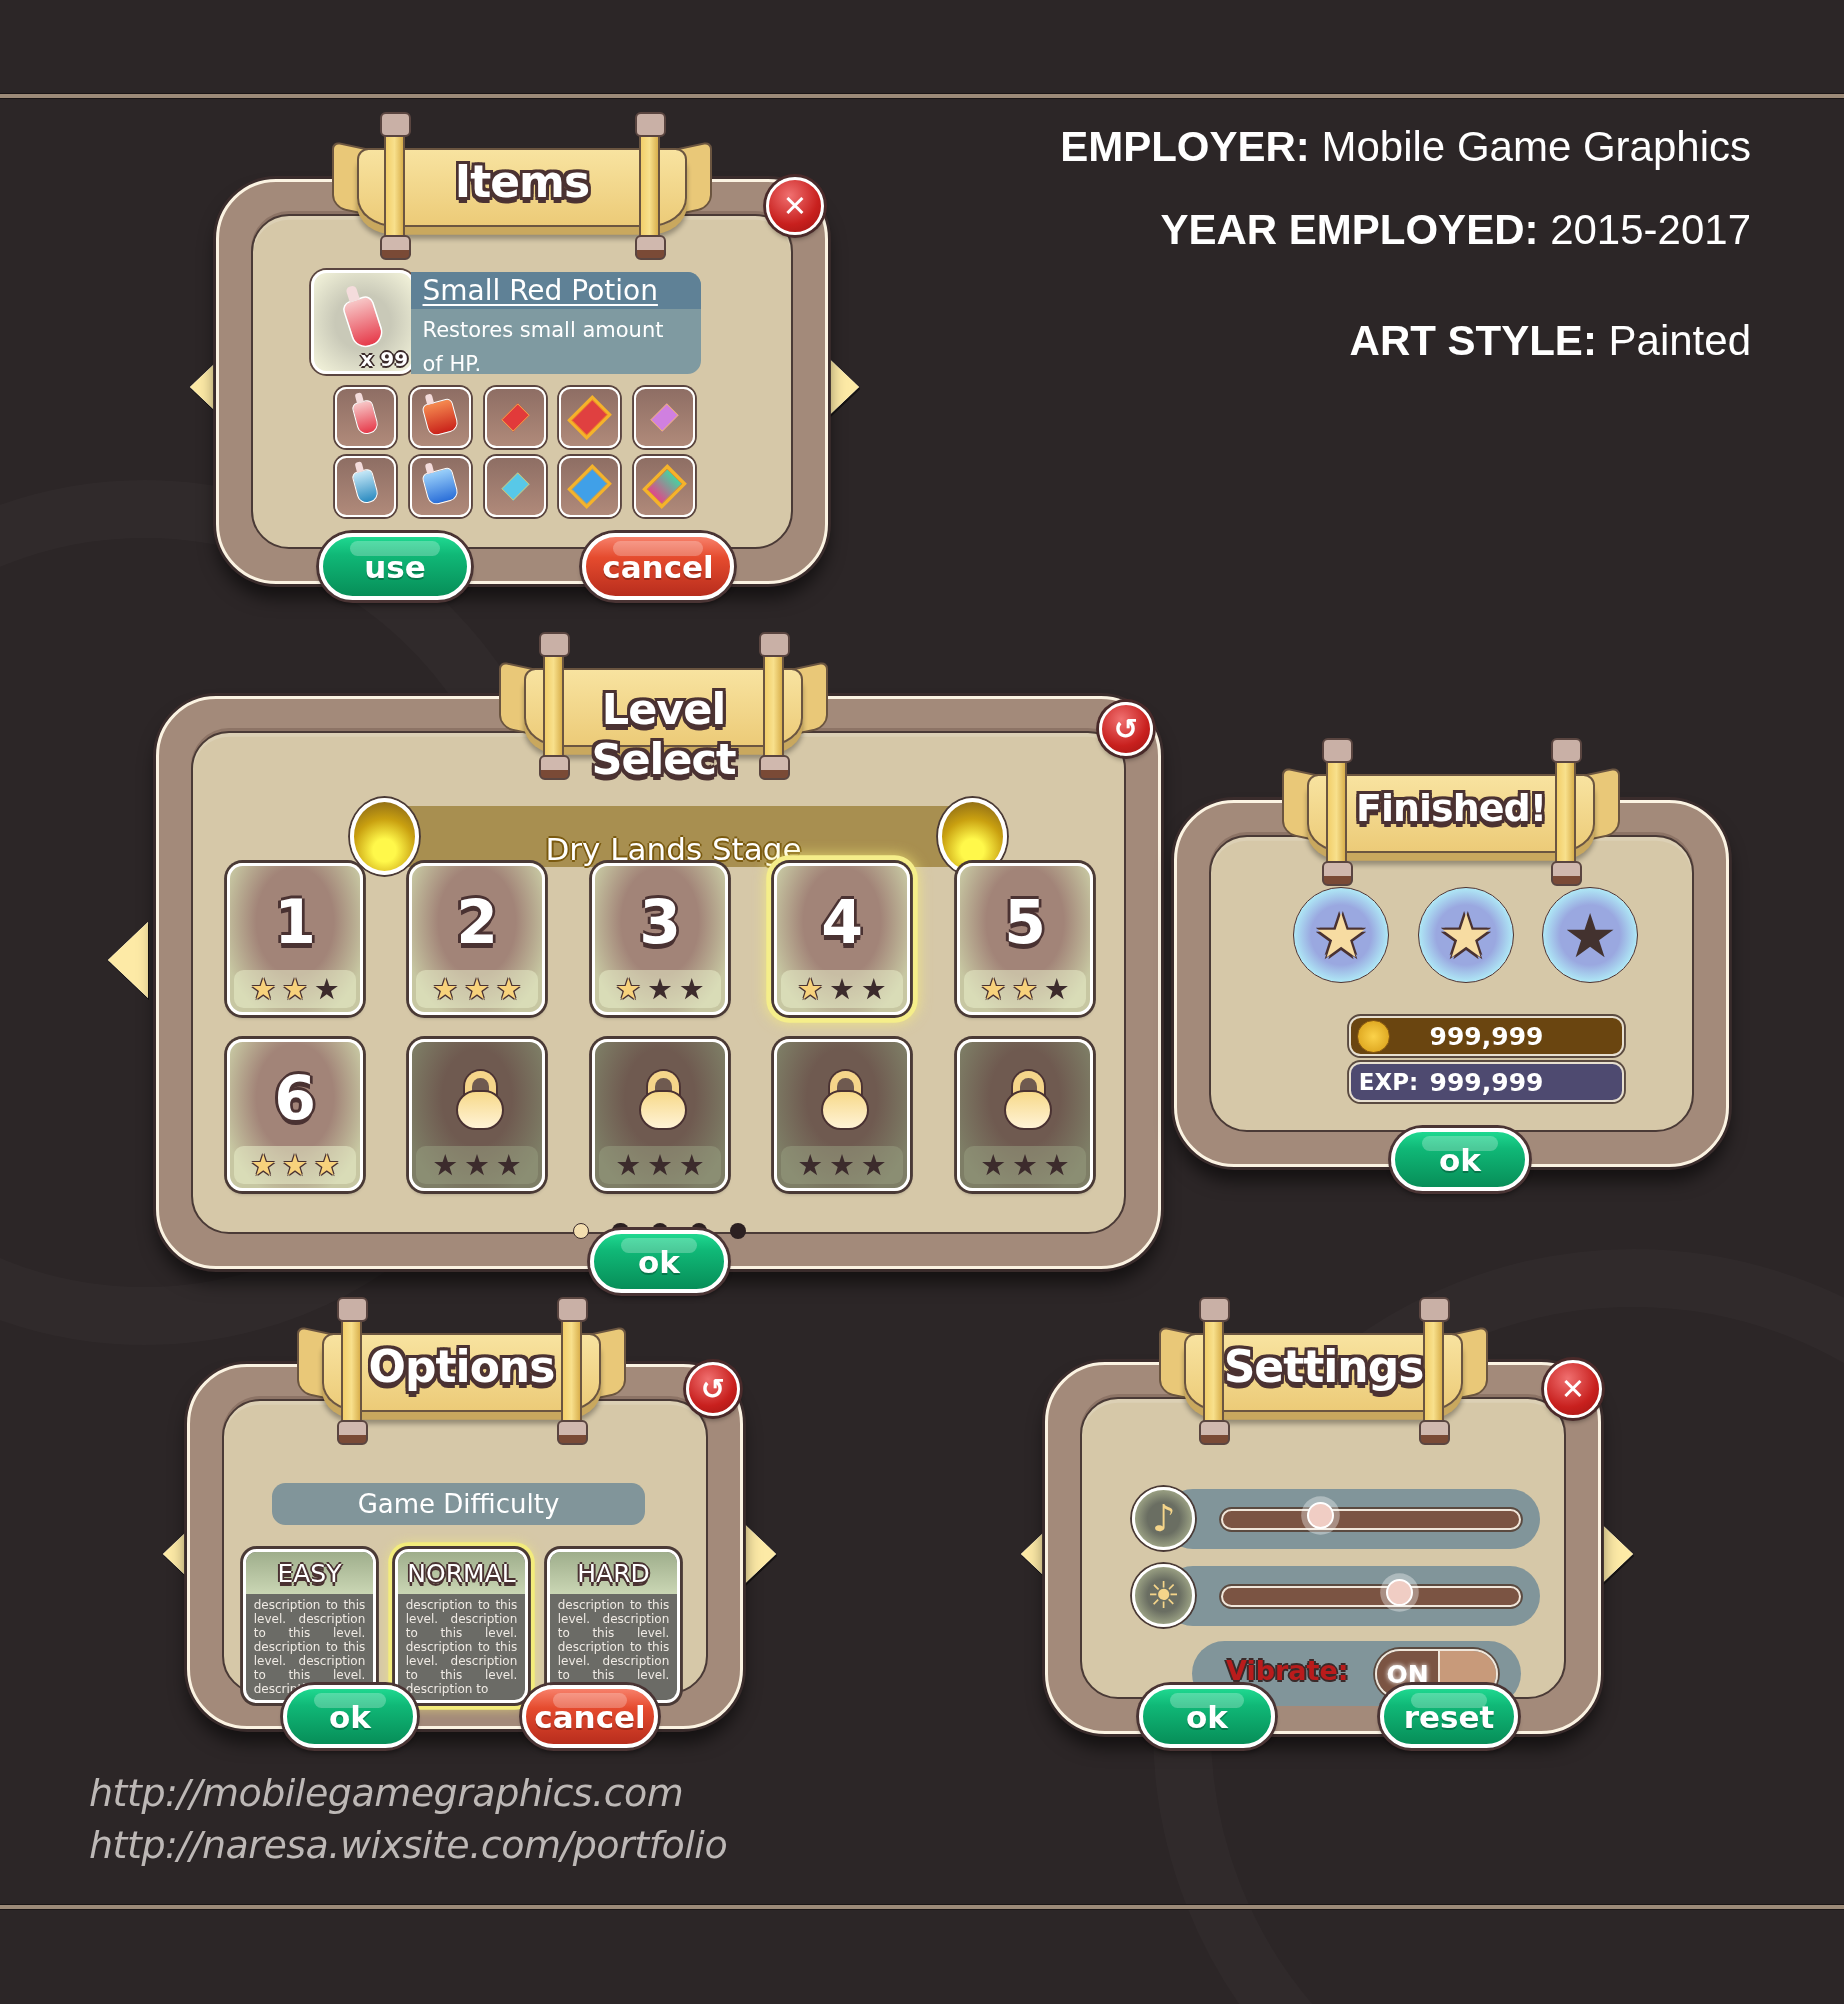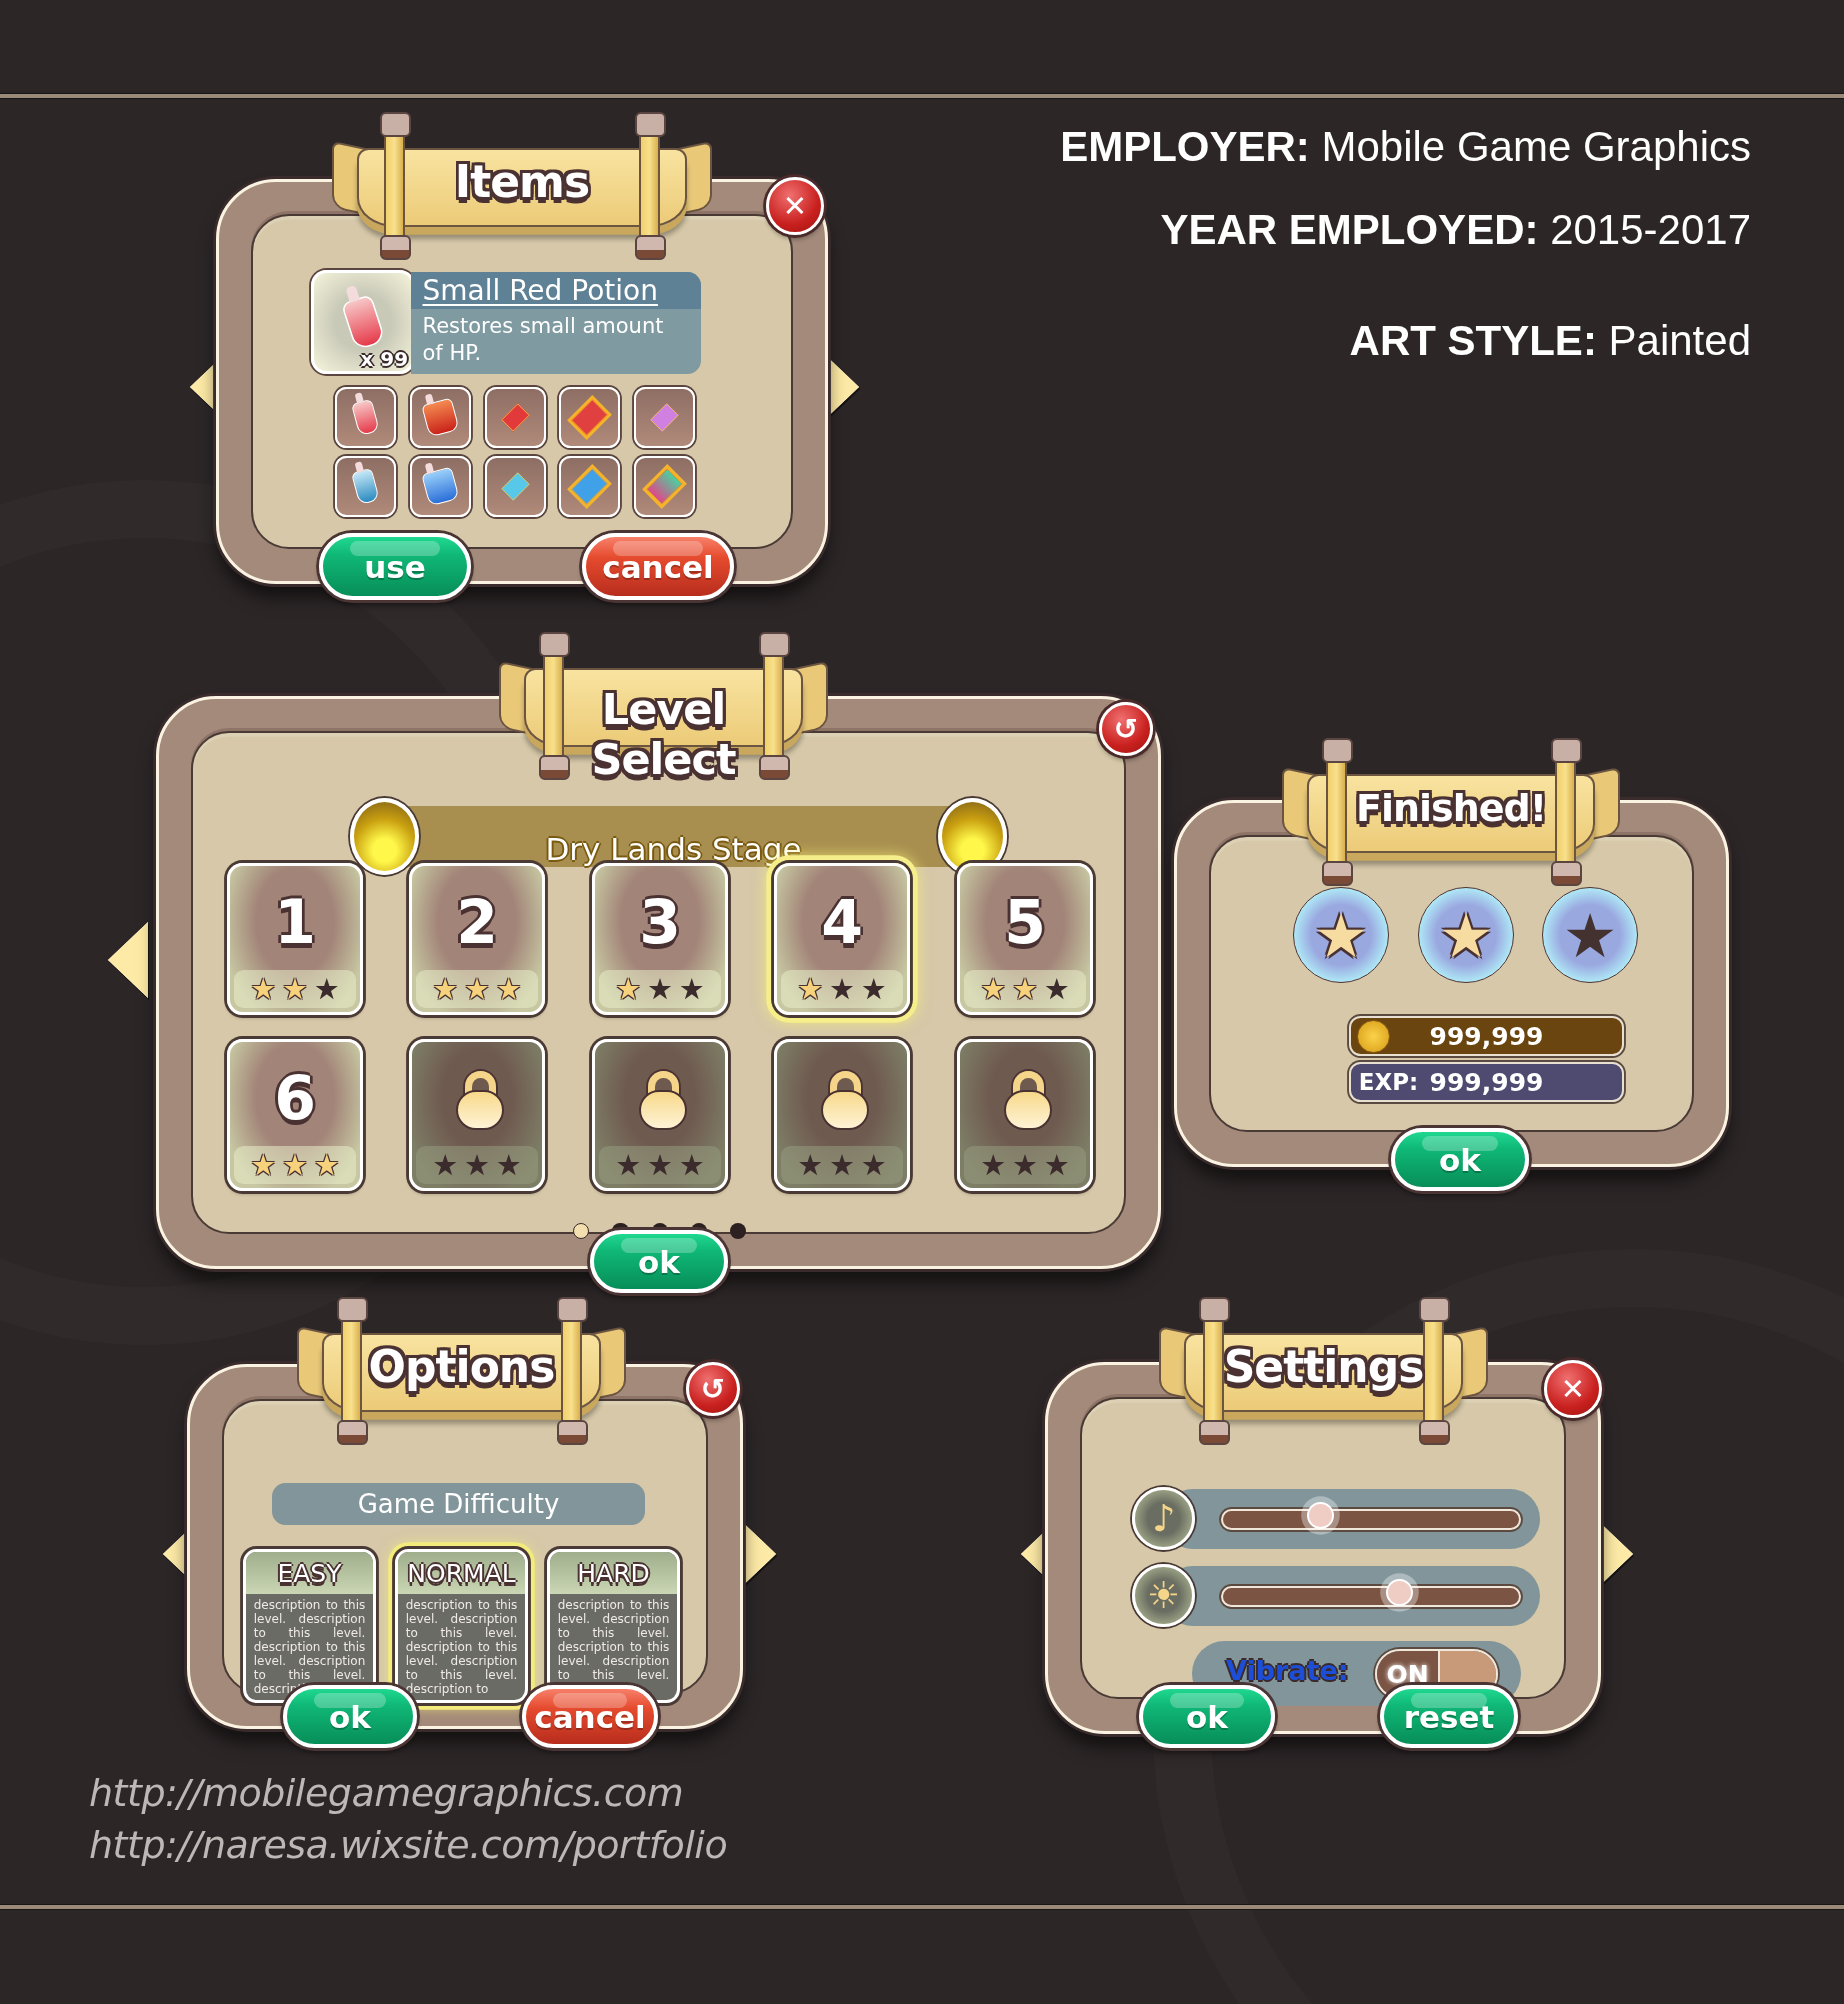--- a/index.html
+++ b/index.html
@@ -84,21 +84,21 @@
 .diff.selected{box-shadow:0 0 0 2.9px #4a3a36,0 0 0 6.7px #f3ec7c,0 0 11.5px 5.8px rgba(245,240,120,0.6)}
 
 
 .srow{position:absolute;height:60px;border-radius:30px;background:#81959a}
 .sicon{position:absolute;width:63px;height:63px;border-radius:50%;background:radial-gradient(circle,#6a6e62 40%,#a7ae8c 80%);border:3.8px solid #fff;box-shadow:0 0 0 1.9px #4a3a36;display:flex;align-items:center;justify-content:center;color:#f5d58a;font-size:37px;font-weight:700}
 .track{position:absolute;height:21px;border-radius:10.6px;background:#7b5443;border:2.9px solid #f0e6da;box-shadow:0 0 0 1.9px #5a4a40}
 .knob{position:absolute;top:-8.6px;width:27px;height:27px;border-radius:50%;background:#f0cdc4;border:2.9px solid #fff;box-shadow:0 0 0 5.8px rgba(255,255,255,0.35)}
 .toggle{position:absolute;width:123px;height:50px;border-radius:25px;border:2.9px solid #f0e6da;box-shadow:0 0 0 1.9px #5a4a40;overflow:hidden;display:flex}
 .toggle .on{width:61px;background:#7b5443;color:#fff;font-weight:700;font-size:25px;display:flex;align-items:center;justify-content:center;text-shadow:0 0 5.8px #fff}
 .toggle .off{flex:1;background:#c89a7a;border-left:2.9px solid #f0e6da}
-.vib-label{position:absolute;font-family:"DejaVu Sans",sans-serif;font-weight:700;font-size:27px;color:#1d4ed8;text-shadow:-1.9px 0 0 #3a2a2a,1.9px 0 0 #3a2a2a,0 -1.9px 0 #3a2a2a,0 1.9px 0 #3a2a2a}
+.vib-label{position:absolute;font-family:"DejaVu Sans",sans-serif;font-weight:700;font-size:27px;color:#b91c1c;text-shadow:-1.9px 0 0 #3a2a2a,1.9px 0 0 #3a2a2a,0 -1.9px 0 #3a2a2a,0 1.9px 0 #3a2a2a}
 </style>
 </head>
 <body>
 
 <div class="bg-swirl" style="left:-288px;top:480px;width:865px;height:865px"></div>
 <div class="bg-swirl" style="left:1153px;top:1249px;width:961px;height:961px"></div>
 
 <div class="rule" style="top:93px"></div>
 <div class="rule" style="top:1904px"></div>
 
@@ -113,21 +113,21 @@
     <div class="inner texture">
 
       <div style="position:absolute;left:58px;top:54px;width:104px;height:104px;border-radius:15.4px;background:radial-gradient(circle,#c9c9b8 40%,#eeeed6 90%);border:3.8px solid #fff;box-shadow:0 0 0 1.9px #5a4540;display:flex;align-items:center;justify-content:center">
         <div class="potion" style="background:linear-gradient(#f7c6c6,#e63a4a);transform:rotate(-18deg) scale(1.5)"></div>
         <span style="position:absolute;right:3.8px;bottom:0;color:#fff;font-weight:700;font-size:20px;text-shadow:-1.9px 0 0 #3a2a2a,1.9px 0 0 #3a2a2a,0 -1.9px 0 #3a2a2a,0 1.9px 0 #3a2a2a">x 99</span>
       </div>
       <div style="position:absolute;left:158px;top:56px;width:290px;height:102px;border-radius:0 13.4px 13.4px 0;background:#7f9aa1;overflow:hidden">
         <div style="height:37px;background:#5f8196;padding-left:11.5px;display:flex;align-items:center">
           <span style="color:#fff;font-size:28px;text-decoration:underline;text-underline-offset:3.8px">Small Red Potion</span>
         </div>
-        <div style="padding:3.8px 11.5px 0 11.5px;color:#fff;font-size:21px;line-height:27px;width:279px">Restores small amount of HP.</div>
+        <div style="padding:3.8px 11.5px 0 11.5px;color:#fff;font-size:21px;line-height:34px;width:279px">Restores small amount of HP.</div>
       </div>
 
       <div class="item-slot" style="left:82px;top:171px">
           <div class="potion" style="background:linear-gradient(#f7c6c6,#e63a4a);transform:rotate(-15deg)"></div>
         </div>
       <div class="item-slot" style="left:157px;top:171px">
           <div class="potion" style="width:31px;background:linear-gradient(#f58a50,#c9221a);transform:rotate(-15deg)"></div>
         </div>
       <div class="item-slot" style="left:232px;top:171px">
           <div class="gem" style="background:#e23a3a;border-color:#f6c24a"></div>

